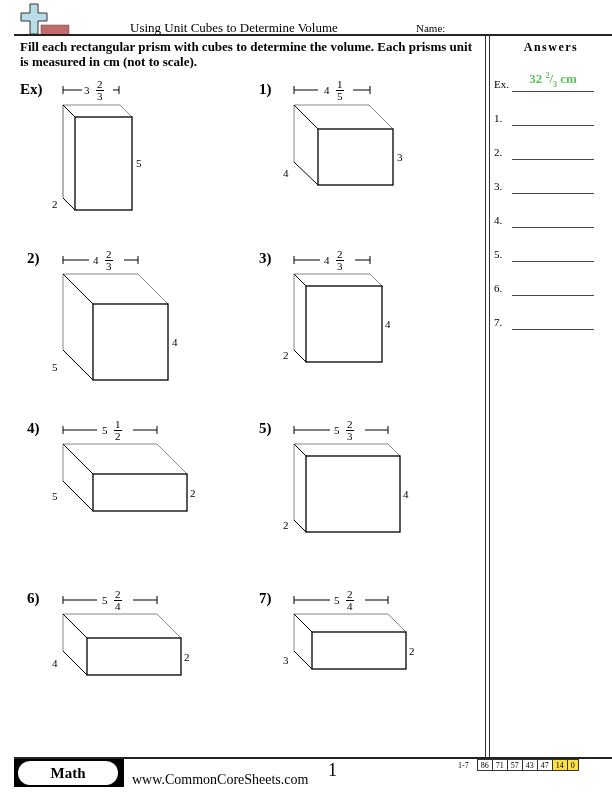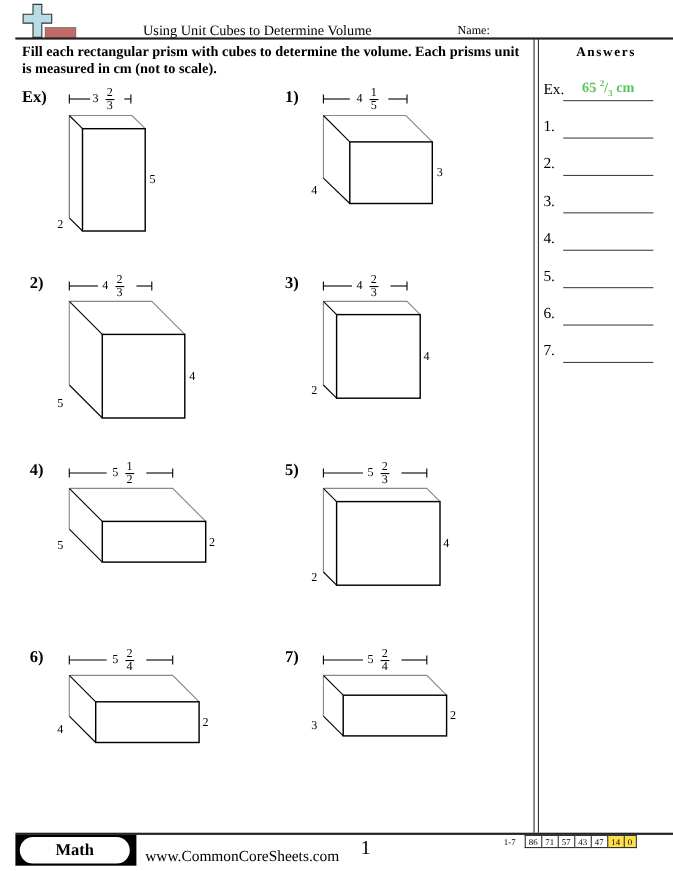--- a/index.html
+++ b/index.html
@@ -5,21 +5,21 @@
   html, body { margin: 0; padding: 0; background: #fff; }
   body { width: 612px; height: 792px; position: relative; overflow: hidden; font-family: "Liberation Serif", serif; color: #000; }
   .abs { position: absolute; }
   .title { left: 130px; top: 20px; font-size: 13px; }
   .name-label { left: 416px; top: 22px; font-size: 11px; }
   .header-rule { left: 14px; top: 34px; width: 598px; height: 2px; background: #222; }
   .instructions { left: 20px; top: 39px; width: 460px; font-size: 13px; font-weight: bold; line-height: 15px; }
   .divider { left: 485px; top: 35px; width: 5px; height: 722px; border-left: 1px solid #333; border-right: 1px solid #333; box-sizing: border-box; }
   .answers-title { left: 490px; top: 40px; width: 122px; text-align: center; font-size: 12px; font-weight: bold; letter-spacing: 1.5px; }
   .ans-row { left: 494px; width: 118px; height: 20px; }
-  .ans-label { position: absolute; left: 0; bottom: 2px; font-size: 14px; }
+  .ans-label { position: absolute; left: 0; bottom: 2px; font-size: 11px; }
   .ans-line { position: absolute; left: 18px; right: 18px; bottom: 0; height: 1.5px; background: #444; }
   .ans-value { position: absolute; left: 18px; right: 18px; bottom: 3px; text-align: center; color: #5cc45c; font-weight: bold; font-size: 13px; }
   .ans-value sup, .ans-value sub { font-size: 8px; }
   .qlabel { font-size: 15px; font-weight: bold; }
   .dim { font-size: 11px; }
   .frac { position: absolute; font-size: 11px; text-align: center; line-height: 11px; }
   .frac .num { display: block; border-bottom: 1px solid #000; padding: 0 1px; }
   .frac .den { display: block; }
   svg.fig { position: absolute; left: 0; top: 0; }
   .footer-rule { left: 14px; top: 757px; width: 598px; height: 2px; background: #222; }
@@ -44,21 +44,21 @@
 <div class="abs title">Using Unit Cubes to Determine Volume</div>
 <div class="abs name-label">Name:</div>
 <div class="abs header-rule"></div>
 <div class="abs instructions">Fill each rectangular prism with cubes to determine the volume. Each prisms unit is measured in cm (not to scale).</div>
 
 <div class="abs divider"></div>
 <div class="abs answers-title">Answers</div>
 
 <div class="abs ans-row" style="top:72px">
   <span class="ans-label">Ex.</span>
-  <span class="ans-value"><span>65</span> <sup>2</sup>/<sub>3</sub> <span>cm</span></span>
+  <span class="ans-value"><span>32</span> <sup>2</sup>/<sub>3</sub> <span>cm</span></span>
   <span class="ans-line"></span>
 </div>
 <div class="abs ans-row" style="top:106px">
     <span class="ans-label">1.</span>
     <span class="ans-line"></span>
   </div>
 <div class="abs ans-row" style="top:140px">
     <span class="ans-label">2.</span>
     <span class="ans-line"></span>
   </div>

